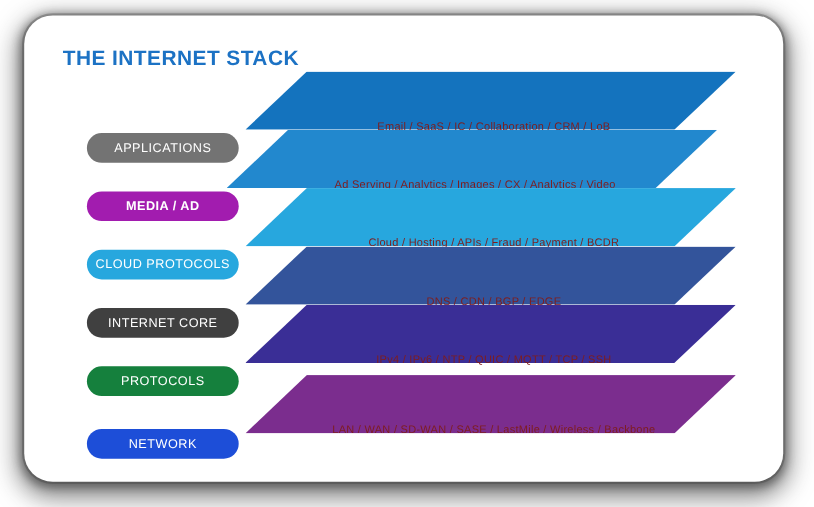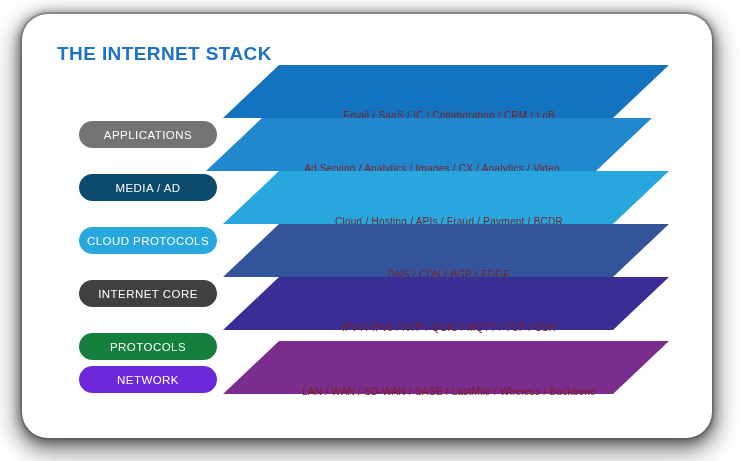--- a/index.html
+++ b/index.html
@@ -117,21 +117,21 @@
           <div class="band-label">Email / SaaS / IC / Collaboration / CRM / LoB</div>
         </div>
         <div class="pill" style="top: 107px; background: #737373;">
           <span>APPLICATIONS</span>
         </div>
         <div class="connector" style="left: 195px; top: 174px; width: 0px; background: rgb(159, 184, 212);"></div>
         <div class="band" style="left: 184px; top: 104px; width: 446px; height: 53px;">
           <div class="shape" style="background: rgb(34, 136, 206); clip-path: polygon(12.556% 0px, 100% 0px, 87.444% 100%, 0px 100%);"></div>
           <div class="band-label">Ad Serving / Analytics / Images / CX / Analytics / Video</div>
         </div>
-        <div class="pill" style="top: 160px; background: #0c4a6e;">
+        <div class="pill" style="top: 160px; background: #a21caf; font-weight: bold;">
           <span>MEDIA / AD</span>
         </div>
         <div class="connector" style="left: 195px; top: 227px; width: 0px; background: rgb(159, 184, 212);"></div>
         <div class="band" style="left: 201px; top: 157px; width: 446px; height: 53px;">
           <div class="shape" style="background: rgb(39, 167, 222); clip-path: polygon(12.556% 0px, 100% 0px, 87.444% 100%, 0px 100%);"></div>
           <div class="band-label">Cloud / Hosting / APIs / Fraud / Payment / BCDR</div>
         </div>
         <div class="pill" style="top: 213px; background: rgb(39, 167, 222);">
           <span>CLOUD PROTOCOLS</span>
         </div>
@@ -149,19 +149,19 @@
           <div class="band-label">IPv4 / IPv6 / NTP / QUIC / MQTT / TCP / SSH</div>
         </div>
         <div class="pill" style="top: 319px; background: #15803d;">
           <span>PROTOCOLS</span>
         </div>
         <div class="connector" style="left: 195px; top: 386px; width: 0px; background: rgb(159, 184, 212);"></div>
         <div class="band" style="left: 201px; top: 327px; width: 446px; height: 53px;">
           <div class="shape" style="background: rgb(123, 45, 142); clip-path: polygon(12.556% 0px, 100% 0px, 87.444% 100%, 0px 100%);"></div>
           <div class="band-label">LAN / WAN / SD-WAN / SASE / LastMile / Wireless / Backbone</div>
         </div>
-        <div class="pill" style="top: 352px; background: #6d28d9;">
+        <div class="pill" style="top: 376px; background: #1d4ed8;">
           <span>NETWORK</span>
         </div>
       </div>
 
   </div>
 </div>
 
 </body></html>

